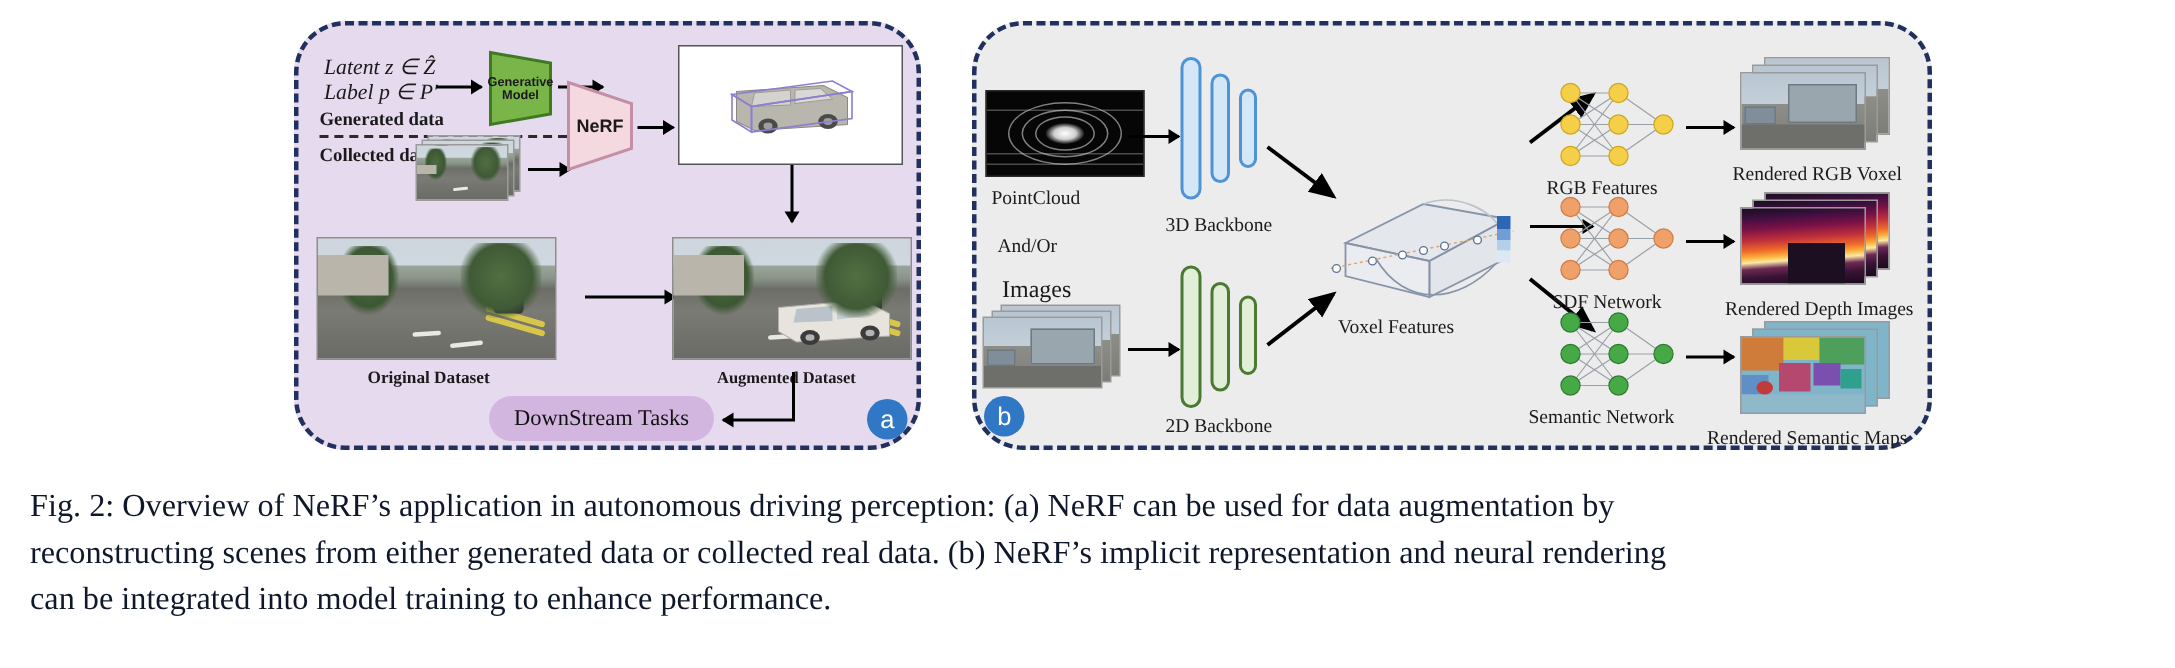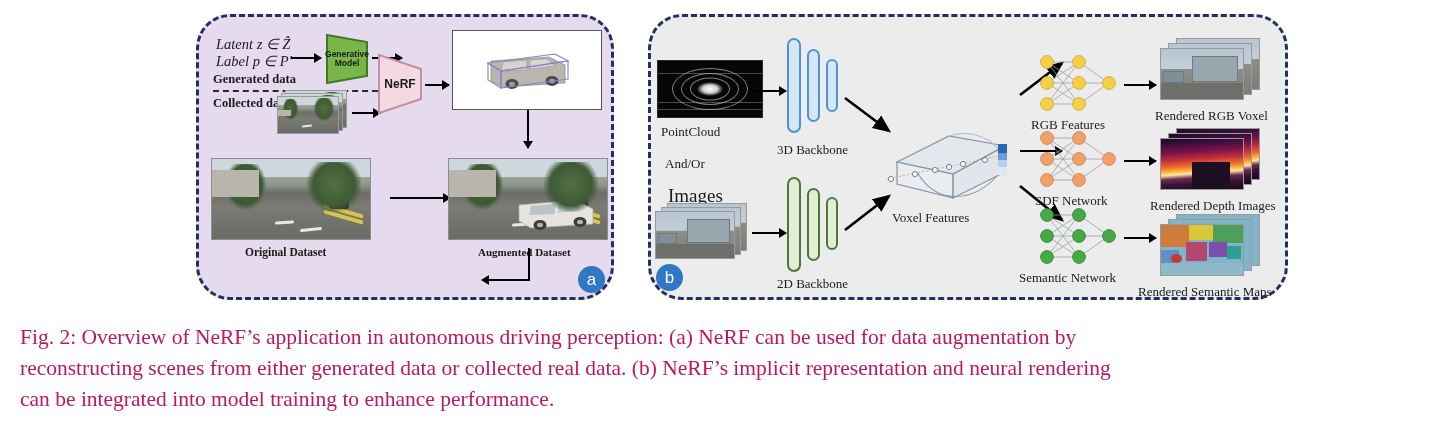--- a/index.html
+++ b/index.html
@@ -92,21 +92,21 @@
   
   #voxel{position:absolute;left:887px;top:122px;width:128px;height:86px;}
 
   
   #pill{position:absolute;left:326px;top:264px;width:150px;height:30px;border-radius:15px;
      background:#d3b6e0;display:flex;align-items:center;justify-content:center;}
   #pill span{font-family:"Liberation Serif",serif;font-size:15px;color:#111;}
 
   
   #caption{position:absolute;left:20px;top:322px;width:1410px;
-     font-family:"Liberation Serif",serif;font-size:21.5px;line-height:31px;color:#be185d;
+     font-family:"Liberation Serif",serif;font-size:21.5px;line-height:31px;color:#0f172a;
      text-align:justify;text-justify:inter-word;}
   #caption .ln{display:block;}
 </style>
 </head>
 <body>
 
 <div class="figure-area">
 
   <div class="panel" id="panel-a"></div>
 
@@ -199,37 +199,40 @@
       <ellipse cx="65" cy="29" rx="6.5" ry="5" fill="#3b3b3b"></ellipse>
       <ellipse cx="25" cy="32" rx="3" ry="2.2" fill="#b4b4b4"></ellipse>
       <ellipse cx="65" cy="29" rx="3" ry="2.2" fill="#b4b4b4"></ellipse>
     </svg>
   </div>
   <div class="lbl lbl-b" style="left:478px;top:246px;font-size:11px;">Augmented Dataset</div>
 
   <div style="position:absolute;left:528px;top:248px;width:2px;height:32px;background:#000;"></div>
   <div class="arrow left" style="left:482px;top:279px;width:48px;"></div>
 
+  <div id="pill">
+    <span>DownStream Tasks</span>
+  </div>
 
   <div class="badge" id="badge-a">a</div>
 
   <div class="panel" id="panel-b"></div>
 
   <div id="pc-img">
     <div class="ring" style="width:74px;height:40px;"></div>
     <div class="ring" style="width:56px;height:30px;"></div>
     <div class="ring" style="width:38px;height:21px;"></div>
     <div class="scan" style="top:22%;"></div>
     <div class="scan" style="top:74%;"></div>
     <div class="scan" style="top:86%;"></div>
     <div class="core"></div>
   </div>
   <div class="lbl" style="left:661px;top:124px;font-size:13px;">PointCloud</div>
   <div class="lbl" style="left:665px;top:156px;font-size:13px;">And/Or</div>
-  <div class="lbl" style="left:668px;top:185px;font-size:19px;">Images</div>
+  <div class="lbl" style="left:668px;top:185px;font-size:16px;">Images</div>
 
   <div class="stack" style="left:655px;top:203px;width:96px;height:58px;">
     <div class="sheet rgbimg" style="left:12px;top:0;width:80px;height:48px;"></div>
     <div class="sheet rgbimg" style="left:6px;top:4px;width:80px;height:48px;"></div>
     <div class="sheet rgbimg" style="left:0px;top:8px;width:80px;height:48px;">
       <div class="truck" style="left:40%;top:16%;width:52%;height:46%;"></div>
       <div class="truck" style="left:2%;top:46%;width:22%;height:20%;background:#7f8e99;"></div>
       <div style="position:absolute;left:0;bottom:0;width:100%;height:30%;background:#6e6e6a;"></div>
     </div>
   </div>

